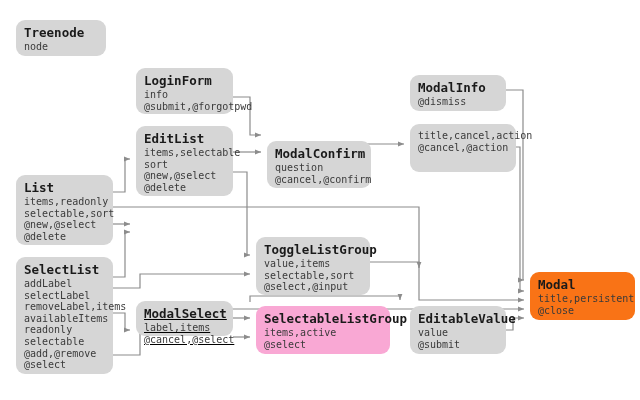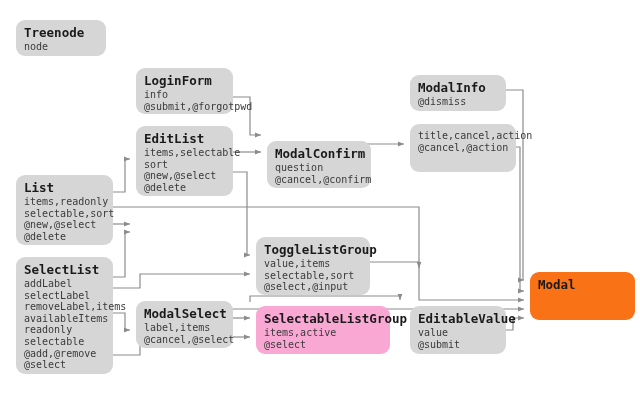--- a/index.html
+++ b/index.html
@@ -137,21 +137,21 @@
         <div class="node-attr">addLabel</div>
         <div class="node-attr">selectLabel</div>
         <div class="node-attr">removeLabel,items</div>
         <div class="node-attr">availableItems</div>
         <div class="node-attr">readonly</div>
         <div class="node-attr">selectable</div>
         <div class="node-attr">@add,@remove</div>
         <div class="node-attr">@select</div>
       </div>
   </div>
-  <div class="node" style="left: 136px; top: 301px; width: 97px; height: 47px; background: rgb(214, 214, 214);">
+  <div class="node" style="left: 136px; top: 301px; width: 97px; height: 35px; background: rgb(214, 214, 214); text-decoration: underline;">
     <div class="node-title">ModalSelect</div>
     <div class="node-attrs">
         <div class="node-attr">label,items</div>
         <div class="node-attr">@cancel,@select</div>
       </div>
   </div>
   <div class="node" style="left: 267px; top: 121px; width: 104px; height: 47px; background: rgb(214, 214, 214); margin-top: 20px;">
     <div class="node-title">ModalConfirm</div>
     <div class="node-attrs">
         <div class="node-attr">question</div>
@@ -187,15 +187,19 @@
   </div>
   <div class="node" style="left: 410px; top: 306px; width: 96px; height: 48px; background: rgb(214, 214, 214);">
     <div class="node-title">EditableValue</div>
     <div class="node-attrs">
         <div class="node-attr">value</div>
         <div class="node-attr">@submit</div>
       </div>
   </div>
   <div class="node" style="left: 530px; top: 272px; width: 105px; height: 48px; background: #f97316;">
     <div class="node-title">Modal</div>
+    <div class="node-attrs">
+        <div class="node-attr">title,persistent</div>
+        <div class="node-attr">@close</div>
+      </div>
   </div>
 
 </div>
 
 </body></html>

